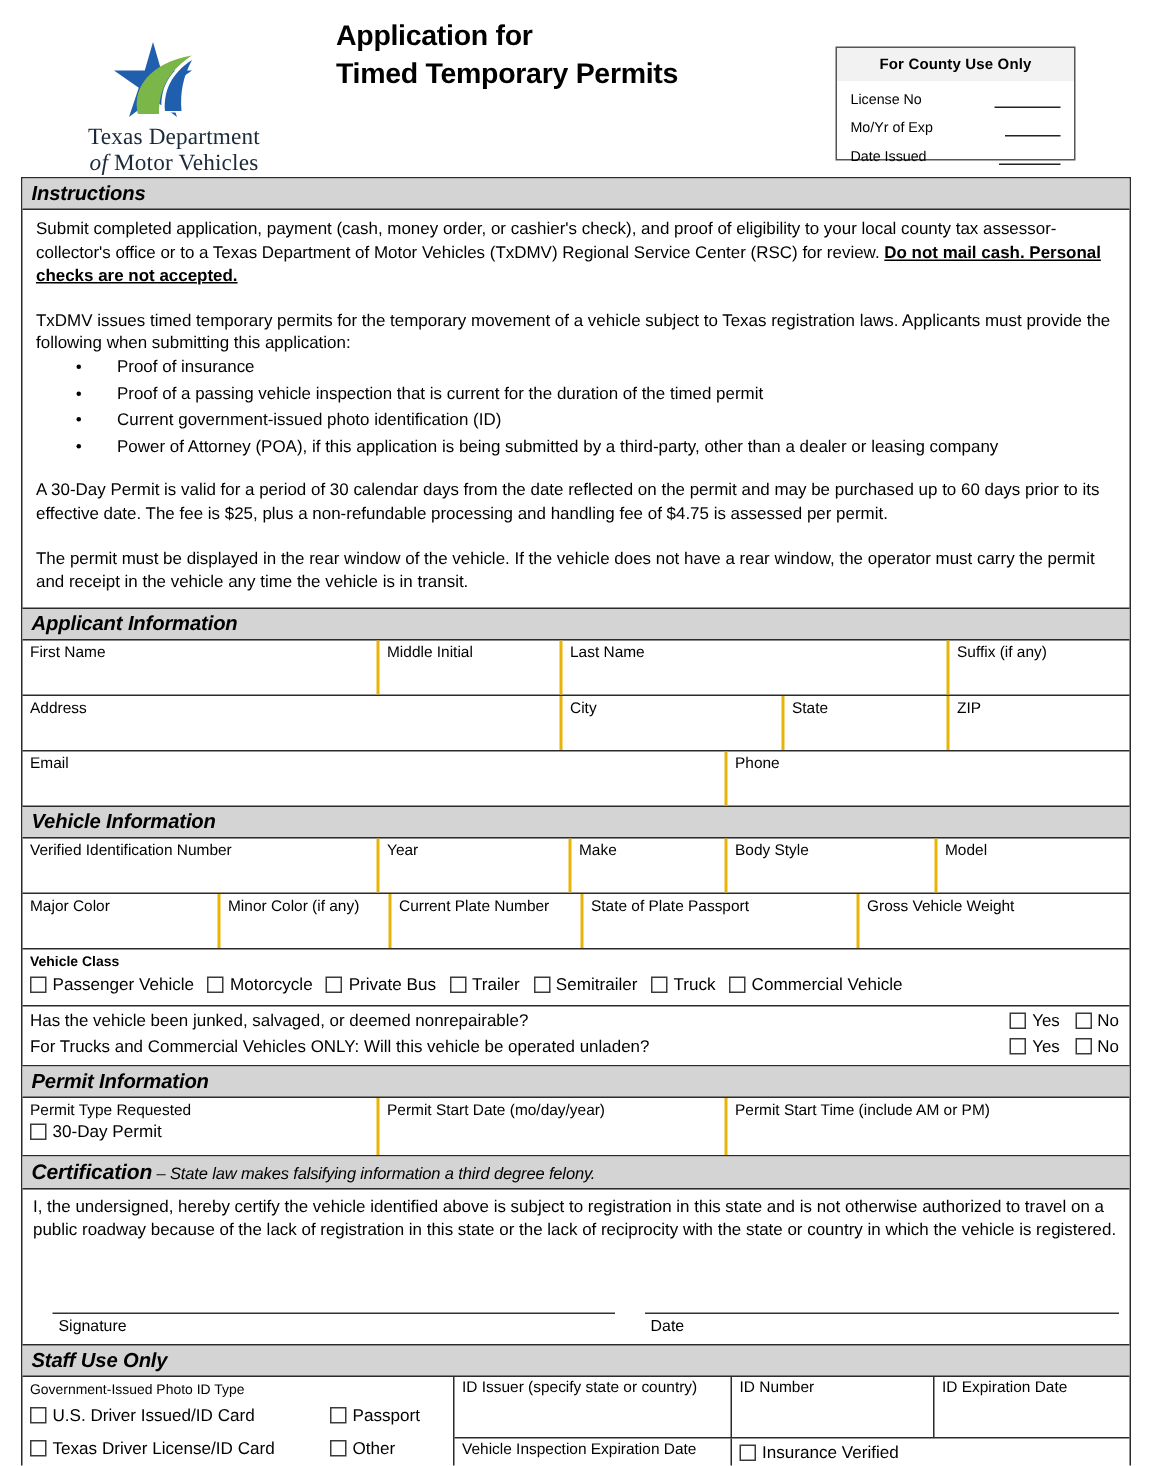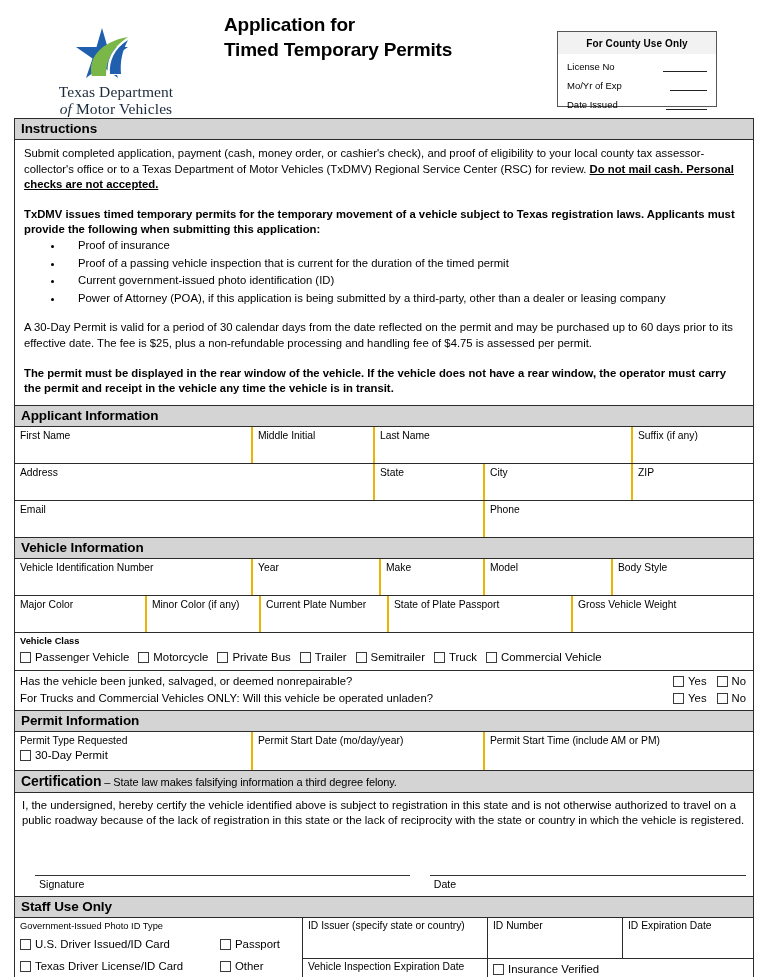--- a/index.html
+++ b/index.html
@@ -92,33 +92,34 @@
     border: 1.4px solid #2b2b2b;
     border-bottom: none;
   }
   .section-head {
     background: #d4d4d4;
     border-bottom: 1.4px solid #2b2b2b;
     font-weight: bold;
     font-size: 13.5px;
     padding: 2px 6px 3px;
     letter-spacing: -0.1px;
+    font-style: italic;
   }
   .section-head.cert { font-weight: normal; }
   .section-head.cert b { font-weight: bold; font-size: 14px; }
   .section-head.cert span.sub { font-size: 11px; }
 
   .instructions {
     padding: 6px 9px 8px;
     font-size: 11.3px;
     line-height: 15.6px;
     border-bottom: 1.4px solid #2b2b2b;
   }
   .instructions p { margin: 0 0 14px; }
-  .instructions p.tight { margin-bottom: 0; font-weight: bold; }
+  .instructions p.tight { margin-bottom: 0; }
   .instructions u { text-decoration: underline; font-weight: bold; }
   .instructions ul {
     margin: 0 0 14px; padding-left: 40px;
     list-style: disc;
   }
   .instructions li { margin: 0 0 2px; padding-left: 14px; }
 
   
   .row { display: flex; border-bottom: 1.4px solid #2b2b2b; }
   .cell {
@@ -287,57 +288,57 @@
         </div>
       <div class="cell" style="flex:0 0 120px">
           <span class="cap">Suffix (if any)</span>
         </div>
     </div>
 
     <div class="row h38">
       <div class="cell" style="flex:0 0 360px">
           <span class="cap">Address</span>
         </div>
+      <div class="cell" style="flex:1 1 auto">
+          <span class="cap">City</span>
+        </div>
       <div class="cell" style="flex:0 0 110px">
           <span class="cap">State</span>
-        </div>
-      <div class="cell" style="flex:1 1 auto">
-          <span class="cap">City</span>
         </div>
       <div class="cell" style="flex:0 0 120px">
           <span class="cap">ZIP</span>
         </div>
     </div>
 
     <div class="row h38">
       <div class="cell" style="flex:0 0 470px">
           <span class="cap">Email</span>
         </div>
       <div class="cell" style="flex:1 1 auto">
           <span class="cap">Phone</span>
         </div>
     </div>
 
     <div class="section-head">Vehicle Information</div>
 
     <div class="row h38">
       <div class="cell" style="flex:0 0 238px">
-          <span class="cap">Vehicle Identification Number</span>
+          <span class="cap">Verified Identification Number</span>
         </div>
       <div class="cell" style="flex:0 0 128px">
           <span class="cap">Year</span>
         </div>
       <div class="cell" style="flex:0 0 104px">
           <span class="cap">Make</span>
         </div>
+      <div class="cell" style="flex:1 1 auto">
+          <span class="cap">Body Style</span>
+        </div>
       <div class="cell" style="flex:0 0 128px">
           <span class="cap">Model</span>
-        </div>
-      <div class="cell" style="flex:1 1 auto">
-          <span class="cap">Body Style</span>
         </div>
     </div>
 
     <div class="row h38">
       <div class="cell" style="flex:0 0 132px">
           <span class="cap">Major Color</span>
         </div>
       <div class="cell" style="flex:0 0 114px">
           <span class="cap">Minor Color (if any)</span>
         </div>

